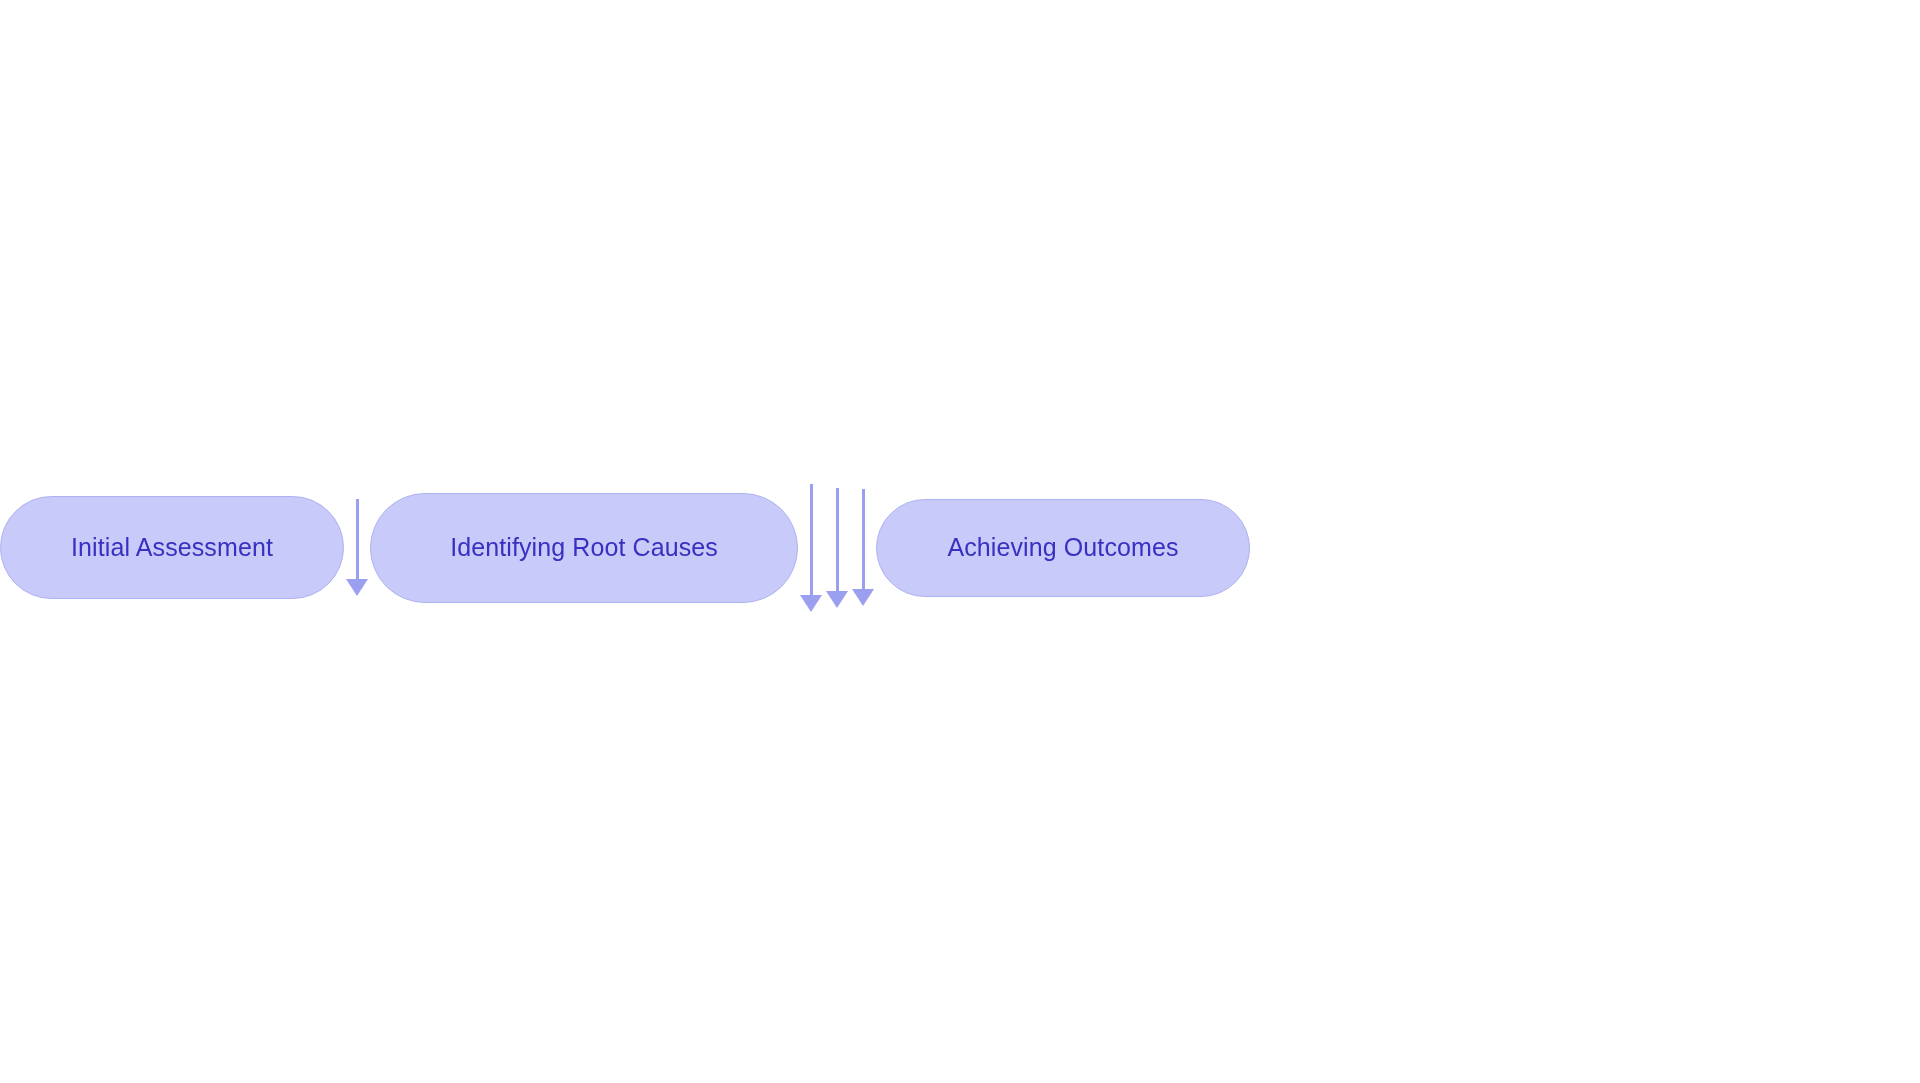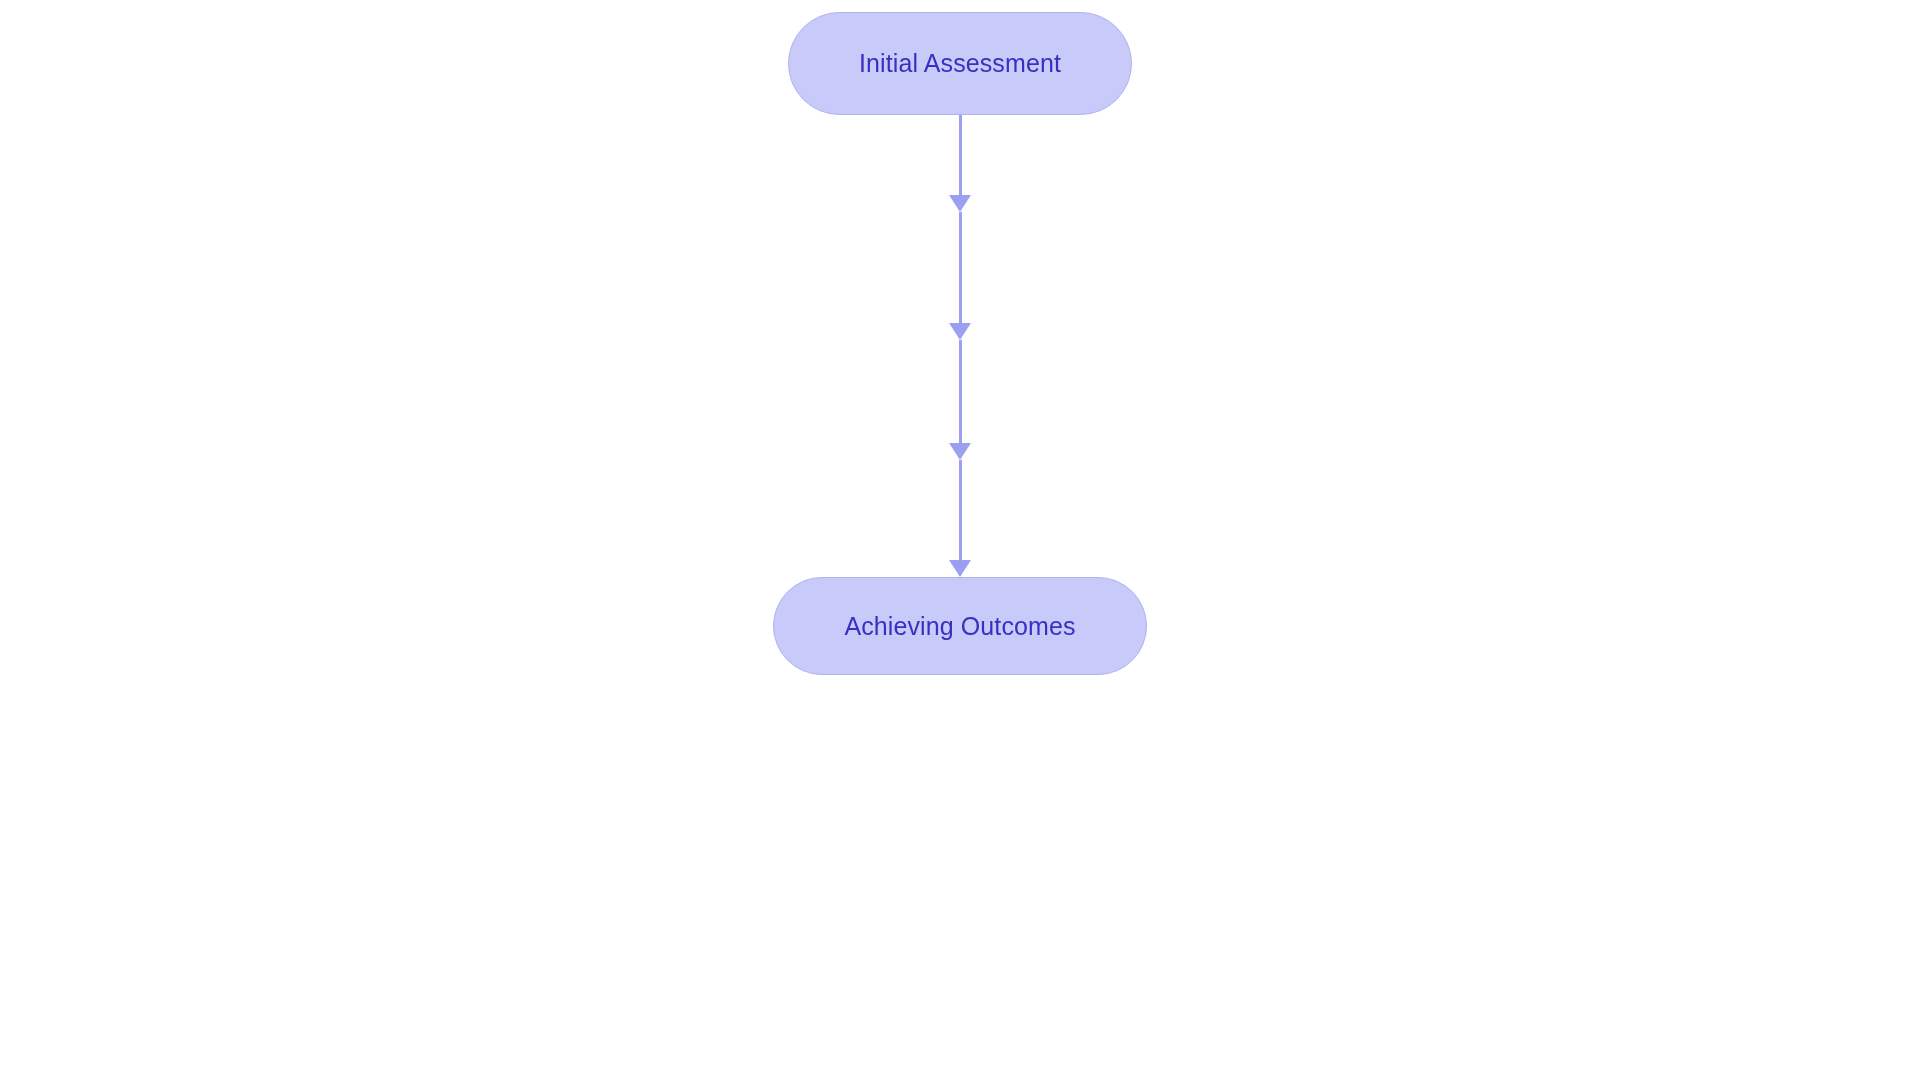--- a/index.html
+++ b/index.html
@@ -23,21 +23,21 @@
   }
 
   
   .flow-column {
     position: absolute;
     left: 0;
     top: 0;
     width: 1920px;
     height: 1083px;
     display: flex;
-    flex-direction: column;
+    flex-direction: row;
     align-items: center;
     justify-content: flex-start;
     padding-top: 12px;
     box-sizing: border-box;
   }
 
   
   .node {
     position: relative;
     box-sizing: border-box;
@@ -106,20 +106,23 @@
 
     <div class="node n0">
       <span class="node-label">Initial Assessment</span>
     </div>
 
     <div class="connector c0">
       <div class="conn-line"></div>
       <div class="conn-head"></div>
     </div>
 
+    <div class="node n1">
+      <span class="node-label">Identifying Root Causes</span>
+    </div>
 
     <div class="connector c1">
       <div class="conn-line"></div>
       <div class="conn-head"></div>
     </div>
 
 
     <div class="connector c2">
       <div class="conn-line"></div>
       <div class="conn-head"></div>

